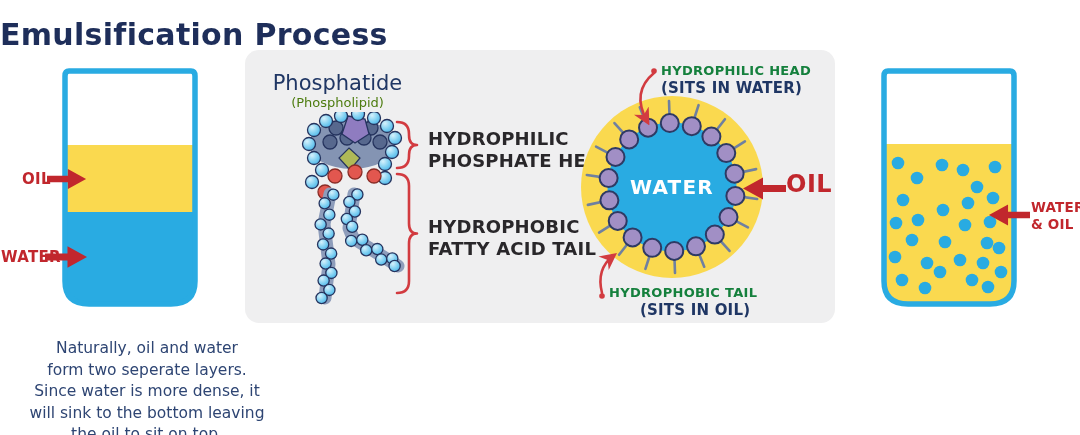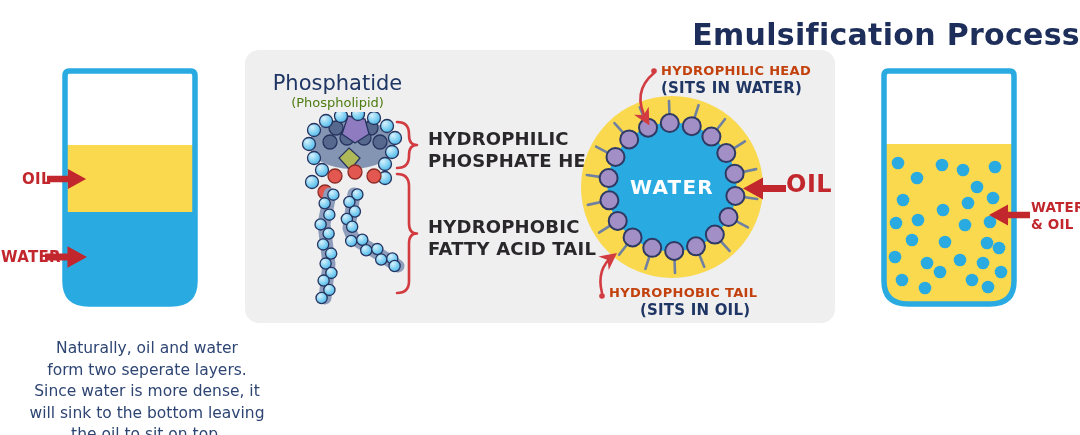--- a/index.html
+++ b/index.html
@@ -1,27 +1,27 @@
 <!DOCTYPE html>
 <html><head>
 <meta charset="utf-8">
 <style>
   html,body{margin:0;padding:0;background:#ffffff;}
   .stage{position:relative;width:1080px;height:435px;background:#ffffff;overflow:hidden;
          font-family:"DejaVu Sans","Liberation Sans",sans-serif;}
   .abs{position:absolute;}
-  .title{left:0;top:-2px;width:1080px;text-align:right;font-size:30px;font-weight:800;
+  .title{left:0;top:-2px;width:1080px;text-align:left;font-size:30px;font-weight:800;
          color:#1E2E5A;letter-spacing:.3px;line-height:34px;}
   .panel{left:245px;top:50px;width:590px;height:273px;background:#EFEFF0;border-radius:14px;}
   .red-label{color:#C1272D;font-weight:bold;}
   .caption{font-size:15.5px;line-height:21.5px;color:#2E4573;text-align:center;white-space:pre-line;font-weight:500;}
   .phos-title{left:245px;top:71px;width:185px;text-align:center;font-size:21px;font-weight:400;color:#1F3664;}
   .phos-sub{left:245px;top:95px;width:185px;text-align:center;font-size:13px;font-weight:500;color:#4d7c0f;}
   .dark-label{font-size:18px;line-height:22px;font-weight:bold;color:#29272A;white-space:pre-line;letter-spacing:.2px;}
-  .mic-label{font-size:13px;font-weight:bold;color:#c2410c;letter-spacing:.3px;}
+  .mic-label{font-size:13px;font-weight:bold;color:#15803d;letter-spacing:.3px;}
   .mic-sub{font-size:15px;font-weight:bold;color:#1F3664;letter-spacing:.2px;}
   .water-center{left:622px;top:175px;width:100px;text-align:center;font-size:20px;font-weight:800;
                 color:#ffffff;letter-spacing:1.2px;}
   .oil-big{left:786px;top:170px;font-size:24px;font-weight:800;letter-spacing:.5px;}
   .side-label{font-size:15px;letter-spacing:.3px;}
   .mix-label{font-size:13.5px;line-height:17px;white-space:pre-line;letter-spacing:.2px;}
   svg{display:block;}
 </style>
 </head>
 <body>

